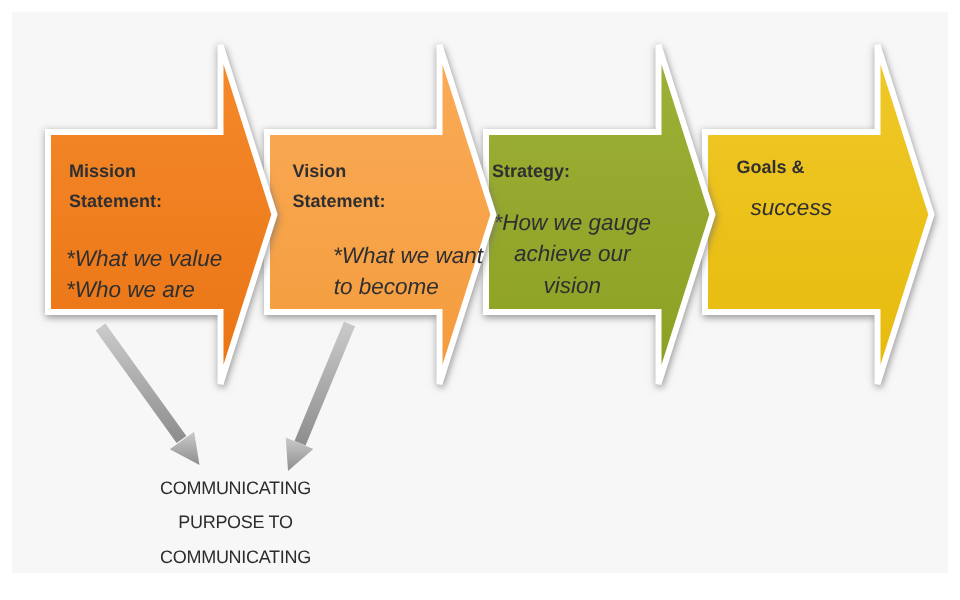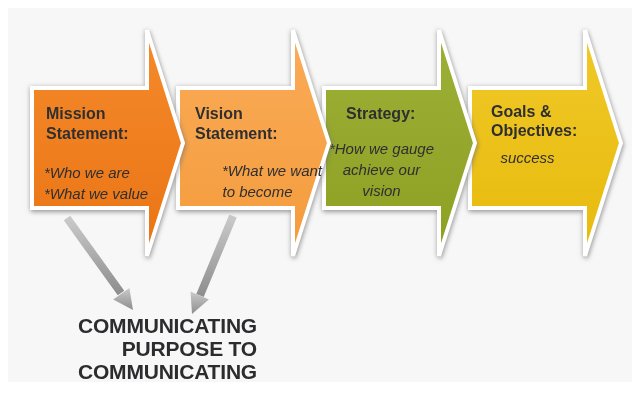--- a/index.html
+++ b/index.html
@@ -33,40 +33,40 @@
     position:absolute;left:0;top:0;overflow:visible;
     filter:drop-shadow(1px 2px 2px rgba(110,110,110,.55)) drop-shadow(-1px 0 2px rgba(140,140,140,.30));
   }
   .arrow-text{
     position:absolute;left:4px;top:61px;width:115px;height:120px;
     box-sizing:border-box;padding-top:16px;
     color:var(--ink);
   }
   .arrow-3 .arrow-text{padding-top:14px;}
   .heading{
-    font-weight:bold;font-size:16px;line-height:20px;white-space:nowrap;
+    font-weight:bold;font-size:12px;line-height:20px;white-space:nowrap;
   }
   .arrow-0 .heading{padding-left:14px;}
   .arrow-1 .heading{padding-left:17px;}
-  .arrow-2 .heading{padding-left:22px;}
+  .arrow-2 .heading{padding-left:4px;}
   .arrow-3 .heading{padding-left:21px;line-height:19px;}
   .bullets{
     font-style:italic;font-size:15px;line-height:21px;white-space:nowrap;
   }
   .arrow-0 .bullets{margin-top:18px;text-align:left;padding-left:12px;}
   .arrow-1 .bullets{margin-top:16px;text-align:center;margin-left:44px;}
   .arrow-2 .bullets{margin-top:14px;text-align:center;}
   .arrow-3 .bullets{margin-top:7px;text-align:center;}
   .connector{
     position:absolute;left:40px;top:200px;width:220px;height:130px;overflow:visible;
     z-index:1;
   }
   .comm-label{
     position:absolute;left:57px;top:314px;width:200px;
-    text-align:right;font-weight:bold;font-size:21px;line-height:23px;
+    text-align:center;font-weight:normal;font-size:12px;line-height:23px;
     letter-spacing:-0.2px;color:var(--label-ink);
     z-index:9;
   }
 </style>
 </head>
 <body>
 
 <div class="canvas">
   <div class="panel"></div>
 
@@ -79,22 +79,22 @@
         </linearGradient>
       </defs>
       <polygon id="arrow-poly-0" points="4,61 119,61 119,3 155,116 119,229 119,181 4,181" fill="url(#arrow-grad-0)" stroke-width="4" stroke-linejoin="miter" stroke="#FFFFFF"></polygon>
     </svg>
     <div class="arrow-text">
       <div class="heading">
         <div>Mission</div>
         <div>Statement:</div>
       </div>
       <div class="bullets">
+        <div>*What we value</div>
         <div>*Who we are</div>
-        <div>*What we value</div>
       </div>
     </div>
   </div>
 
   <div class="arrow arrow-1">
     <svg width="160" height="232" viewBox="0 0 160 232">
       <defs>
         <linearGradient id="arrow-grad-1" x1="0" y1="0" x2="0" y2="1">
           <stop offset="0" stop-color="#FAAC58"></stop>
             <stop offset="1" stop-color="#F49B3C"></stop>
@@ -142,21 +142,20 @@
         <linearGradient id="arrow-grad-3" x1="0" y1="0" x2="0" y2="1">
           <stop offset="0" stop-color="#F0C929"></stop>
             <stop offset="1" stop-color="#E7BA0C"></stop>
         </linearGradient>
       </defs>
       <polygon id="arrow-poly-3" points="4,61 119,61 119,3 155,116 119,229 119,181 4,181" fill="url(#arrow-grad-3)" stroke-width="4" stroke-linejoin="miter" stroke="#FFFFFF"></polygon>
     </svg>
     <div class="arrow-text">
       <div class="heading">
         <div>Goals &amp;</div>
-        <div>Objectives:</div>
       </div>
       <div class="bullets">
         <div>success</div>
       </div>
     </div>
   </div>
 
   <svg class="connector" viewBox="0 0 220 130">
     <defs>
       <linearGradient id="connector-grad" x1="0" y1="0" x2="0" y2="1">

